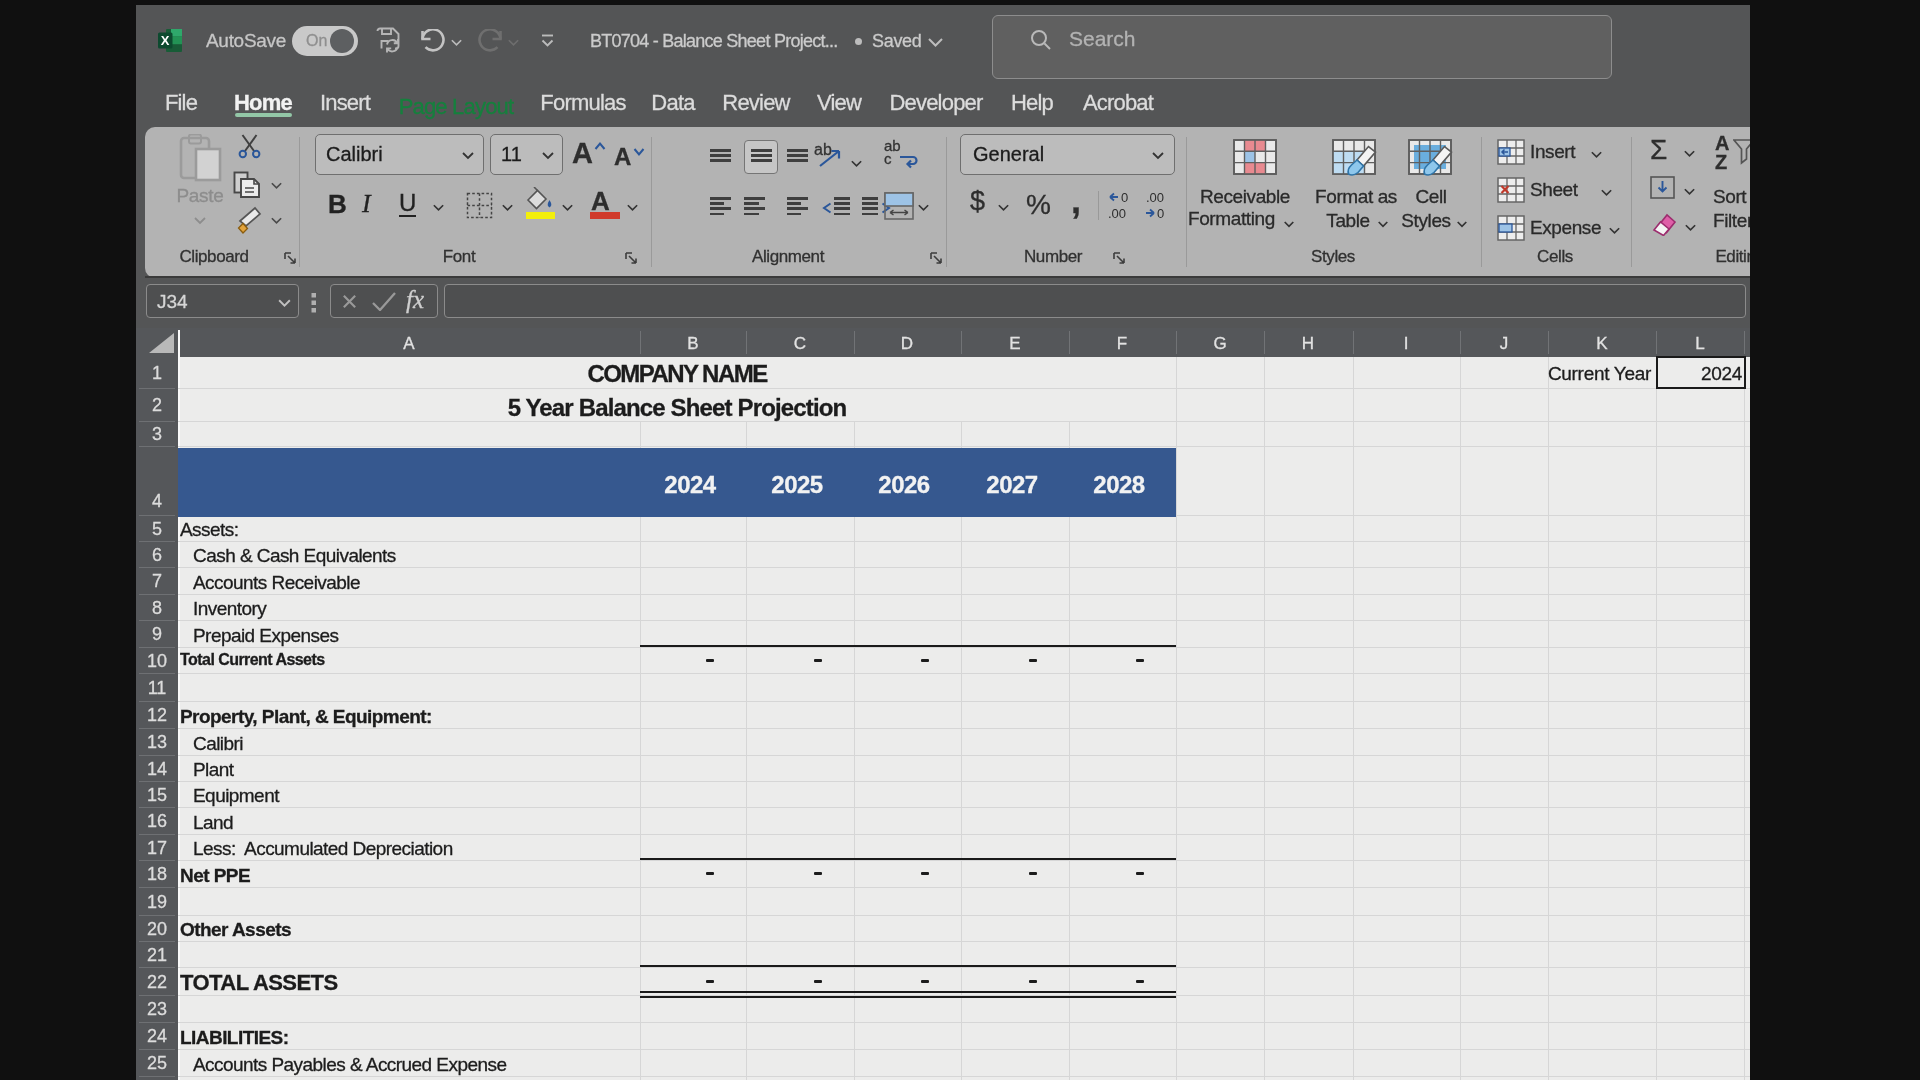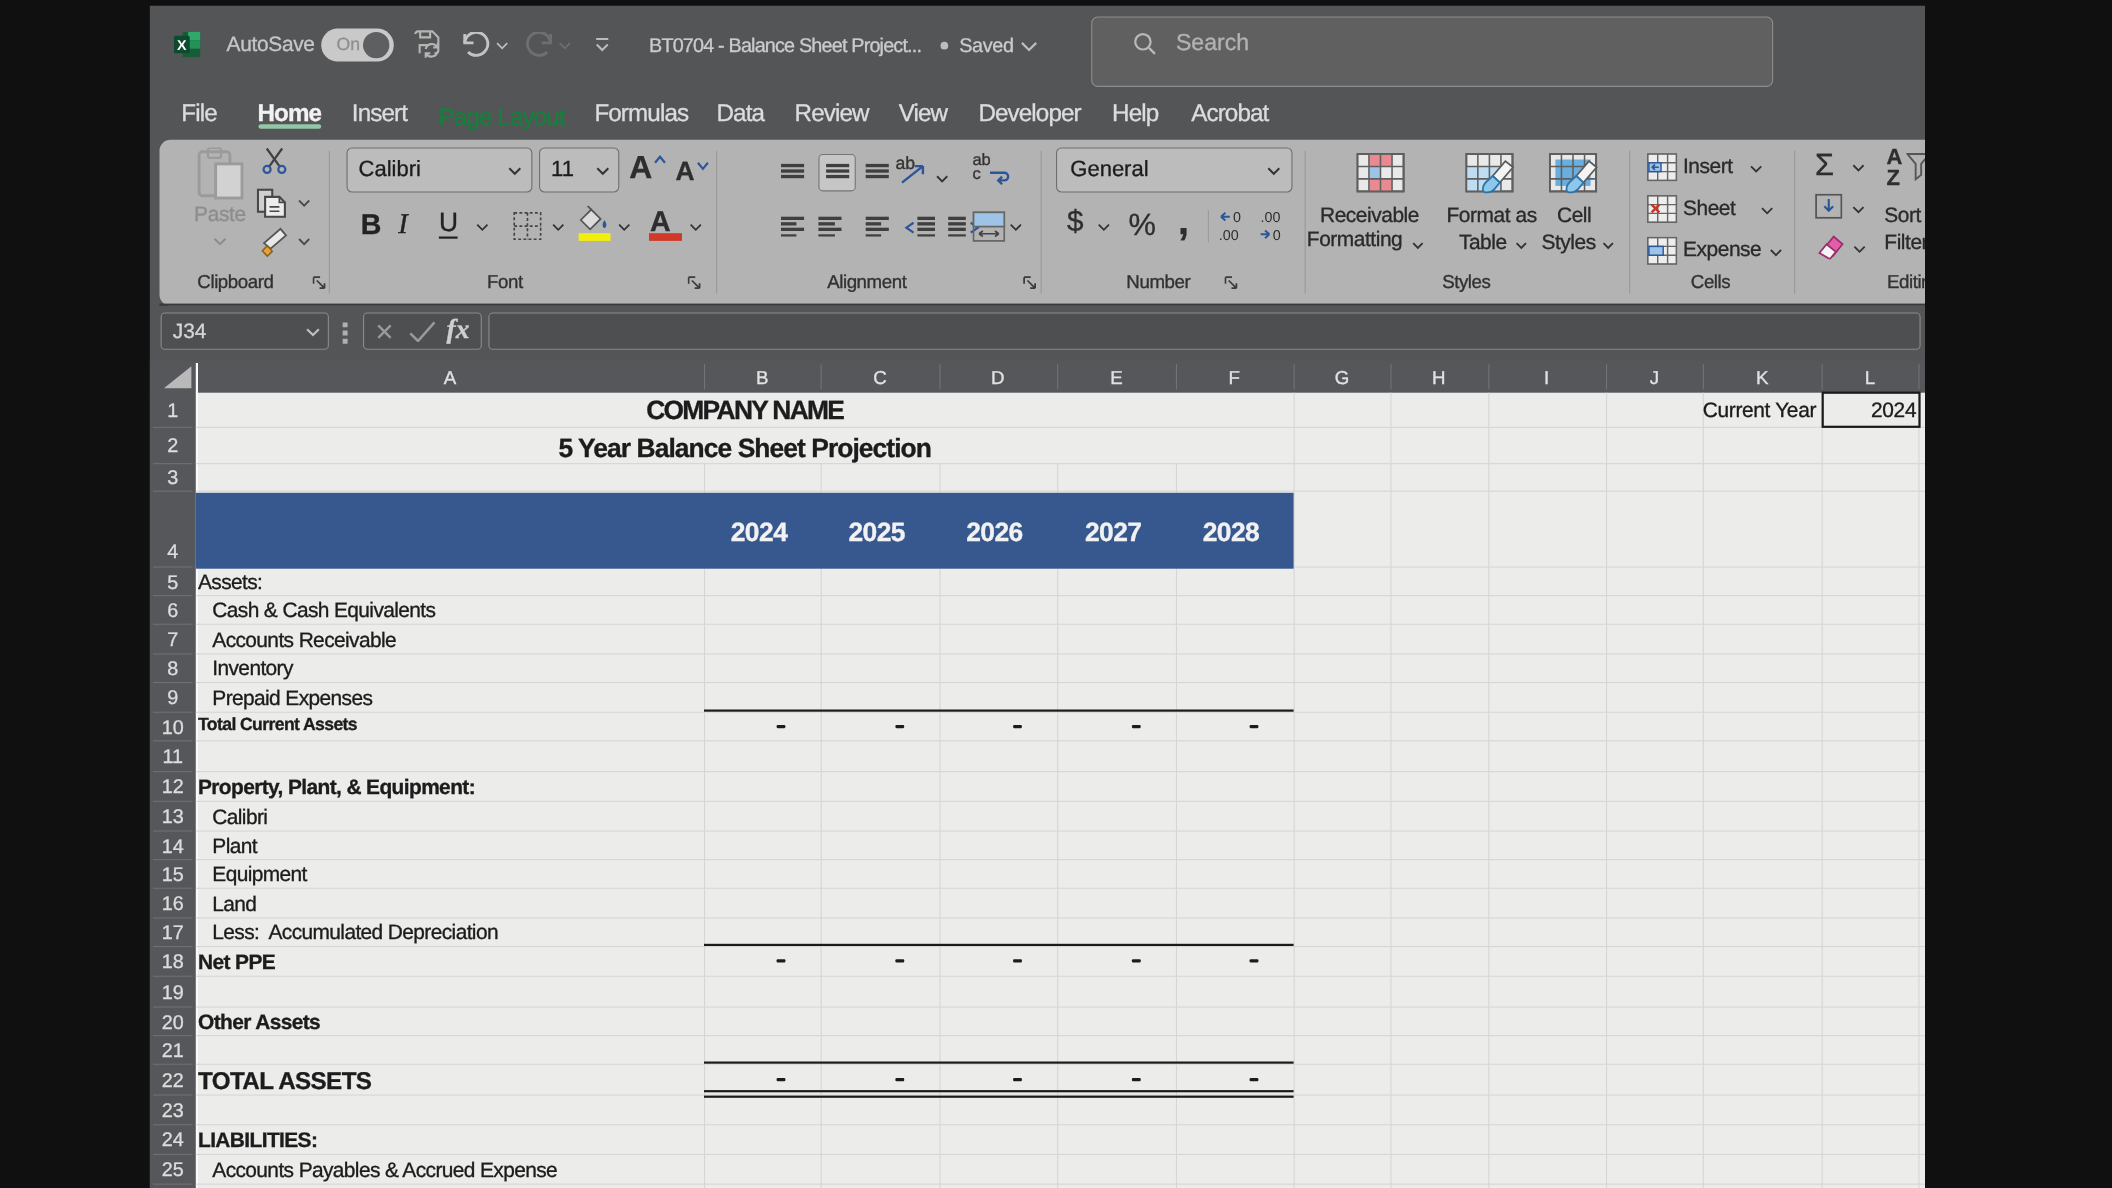--- a/index.html
+++ b/index.html
@@ -375,21 +375,21 @@
       <rect x="0.5" y="7.5" width="4.5" height="4.5"></rect>
       <rect x="0.5" y="15" width="4.5" height="4.5"></rect>
     </svg></div>
 <div class="ab" style="left:330px;top:284px;width:108px;height:34px;background:#4e4f50;border:1.5px solid #8b8b8b;border-radius:4px;"></div>
 <div class="ab" style="left:341px;top:293px;"><svg width="17" height="17" viewBox="0 0 18 18" fill="none" stroke="#999" stroke-width="2.3">
       <path d="M3 3 L15 15 M15 3 L3 15"></path>
     </svg></div>
 <div class="ab" style="left:371px;top:291px;"><svg width="26" height="20" viewBox="0 0 26 20" fill="none" stroke="#999" stroke-width="2.3">
       <path d="M2 12 L9 19 L24 2"></path>
     </svg></div>
-<div class="ab" style="left:406px;top:286px;font-size:25px;font-style:italic;font-weight:bold;font-family:'Liberation Serif',serif;color:#cfcfcf;">fx</div>
+<div class="ab" style="left:406px;top:286px;font-size:25px;font-style:italic;font-weight:normal;font-family:'Liberation Serif',serif;color:#cfcfcf;">fx</div>
 <div class="ab" style="left:444px;top:284px;width:1302px;height:34px;background:#4e4f50;border:1.5px solid #8b8b8b;border-radius:4px;"></div>
 <div class="ab" style="left:136px;top:328px;width:1614px;height:29px;background:#55575a;"></div>
 <div class="ab" style="left:409px;top:334px;transform:translateX(-50%);font-size:17px;color:#e2e2e2;white-space:nowrap;">A</div>
 <div class="ab" style="left:693px;top:334px;transform:translateX(-50%);font-size:17px;color:#e2e2e2;white-space:nowrap;">B</div>
 <div class="ab" style="left:800px;top:334px;transform:translateX(-50%);font-size:17px;color:#e2e2e2;white-space:nowrap;">C</div>
 <div class="ab" style="left:907px;top:334px;transform:translateX(-50%);font-size:17px;color:#e2e2e2;white-space:nowrap;">D</div>
 <div class="ab" style="left:1015px;top:334px;transform:translateX(-50%);font-size:17px;color:#e2e2e2;white-space:nowrap;">E</div>
 <div class="ab" style="left:1122px;top:334px;transform:translateX(-50%);font-size:17px;color:#e2e2e2;white-space:nowrap;">F</div>
 <div class="ab" style="left:1220px;top:334px;transform:translateX(-50%);font-size:17px;color:#e2e2e2;white-space:nowrap;">G</div>
 <div class="ab" style="left:1308px;top:334px;transform:translateX(-50%);font-size:17px;color:#e2e2e2;white-space:nowrap;">H</div>

